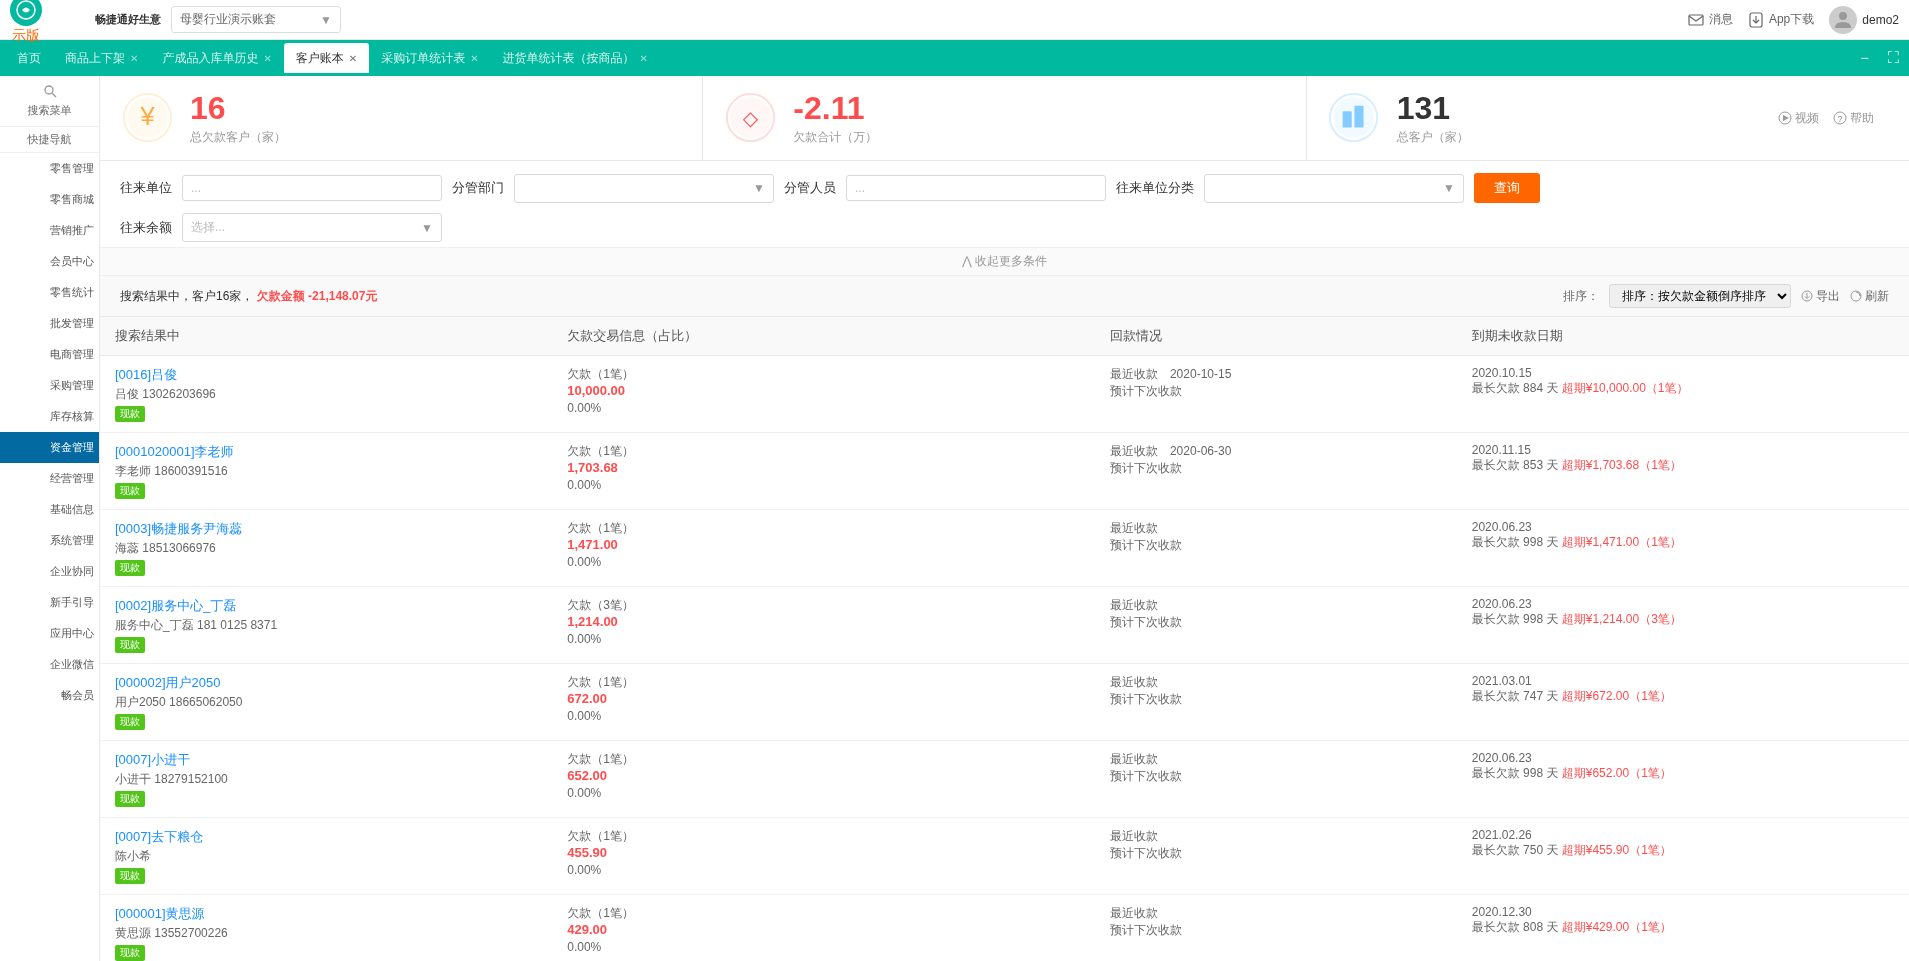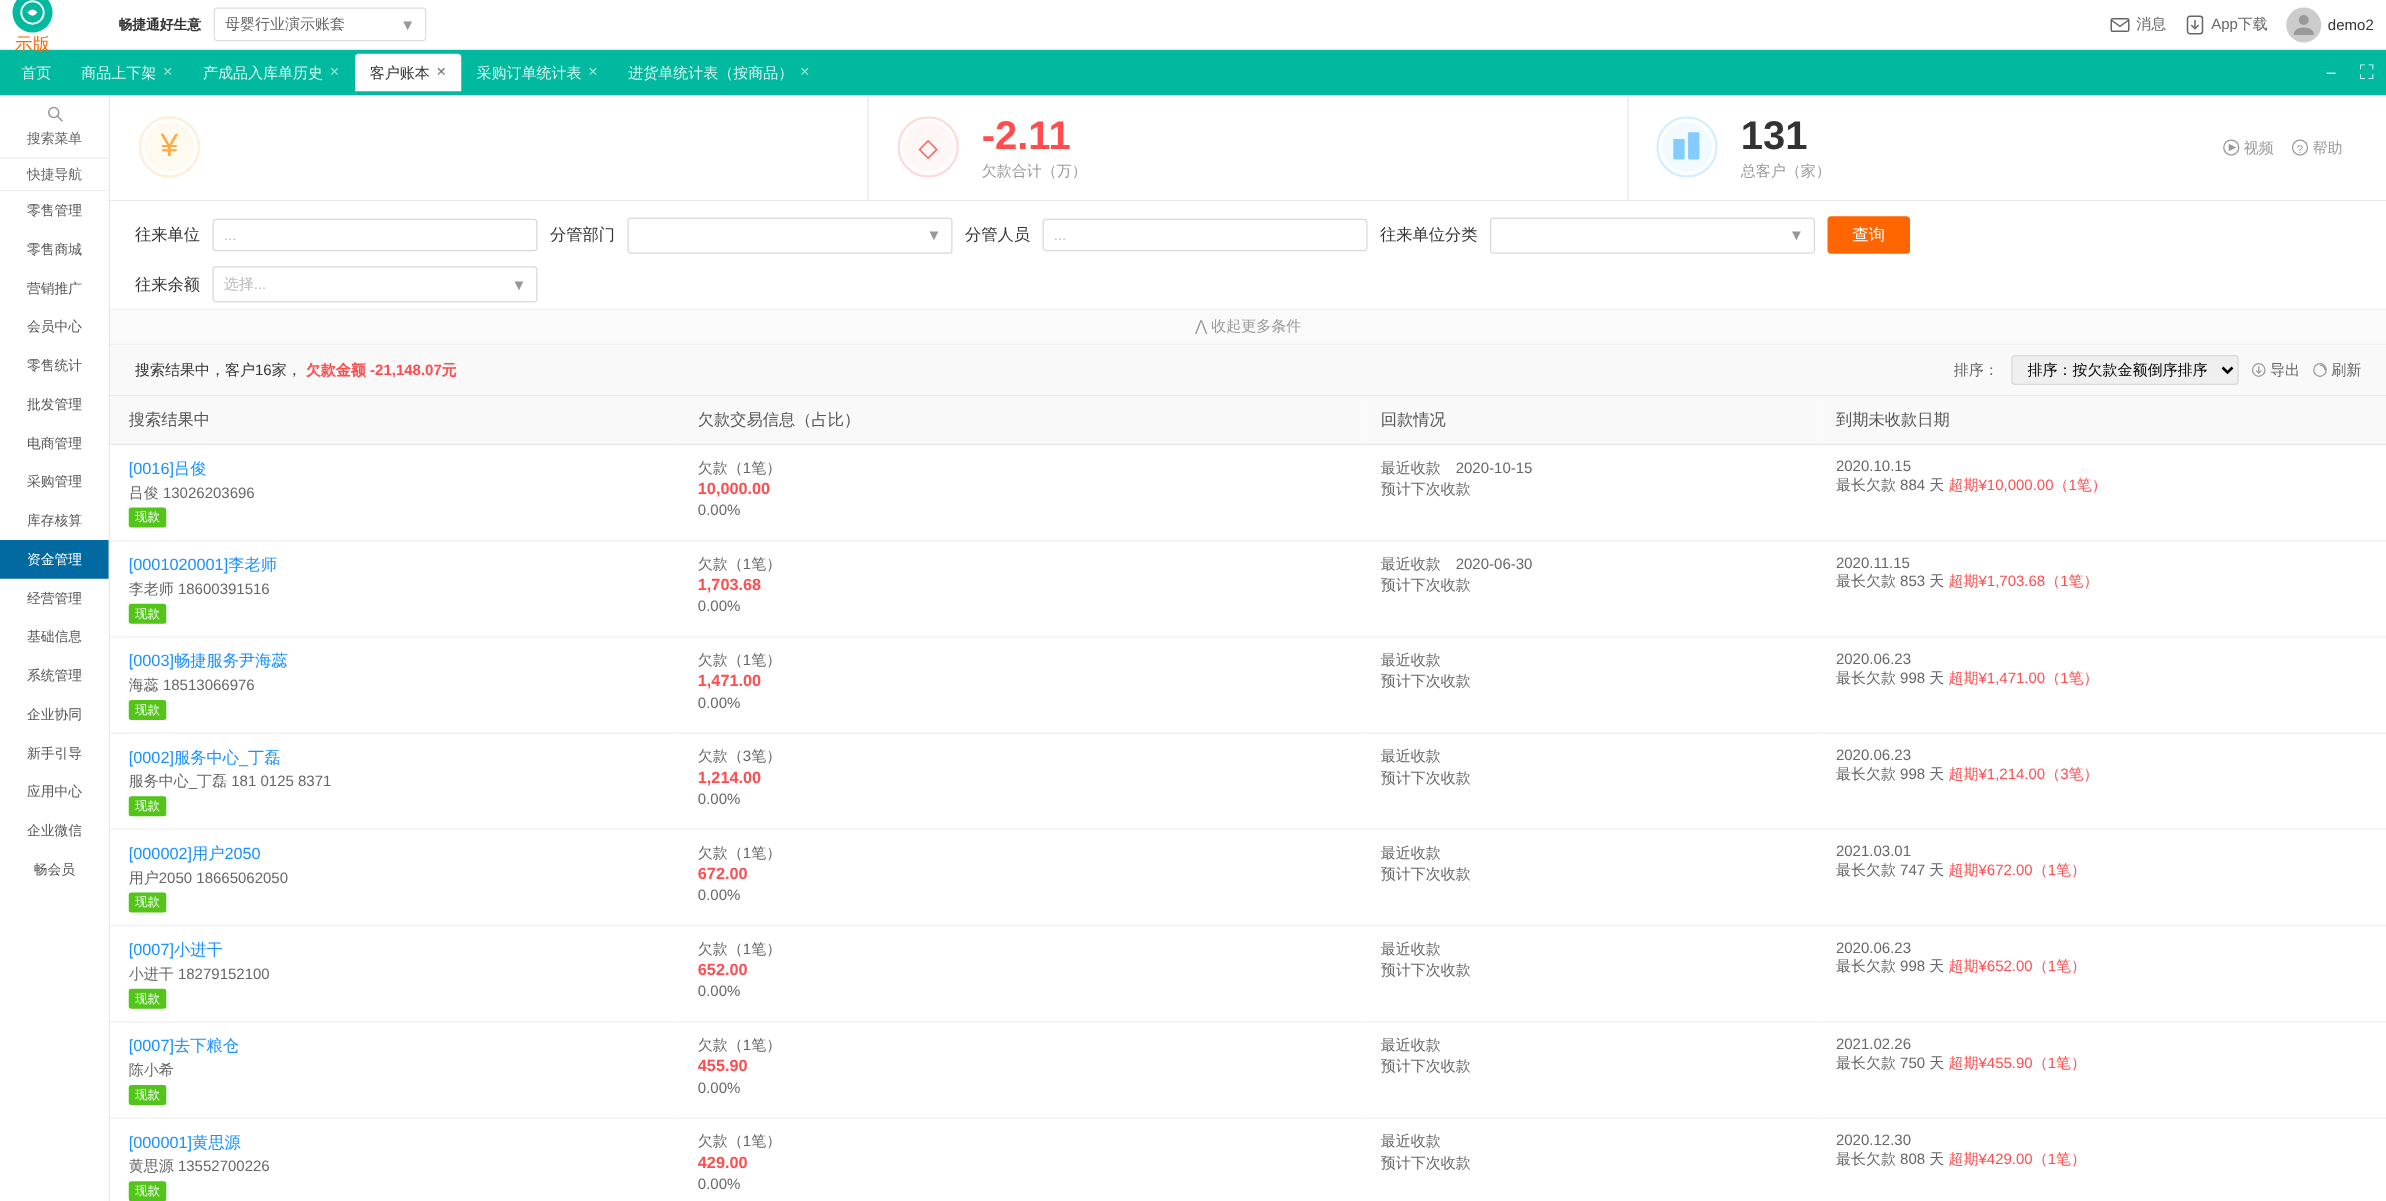--- a/index.html
+++ b/index.html
@@ -17,21 +17,21 @@
     .nav-tab { display: flex; align-items: center; gap: 5px; padding: 0 12px; height: 30px; font-size: 12px; color: rgba(255,255,255,0.85); cursor: pointer; border-radius: 3px 3px 0 0; white-space: nowrap; }
     .nav-tab.active { background: #fff; color: #333; }
     .nav-tab .close-x { font-size: 10px; opacity: 0.7; }
     .nav-tabs-right { margin-left: auto; display: flex; align-items: center; gap: 5px; }
     .nav-icon-btn { color: rgba(255,255,255,0.85); font-size: 16px; cursor: pointer; padding: 2px 5px; }
     
     
     .main-layout { display: flex; height: calc(100vh - 76px); }
     
     
-    .sidebar { width: 88px; background: #fff; border-right: 1px solid #e8e8e8; display: flex; flex-direction: column; overflow-y: auto; }
+    .sidebar { width: 100px; background: #fff; border-right: 1px solid #e8e8e8; display: flex; flex-direction: column; overflow-y: auto; }
     .sidebar-search { padding: 8px 5px; border-bottom: 1px solid #eee; text-align: center; font-size: 12px; color: #666; cursor: pointer; }
     .sidebar-nav { padding: 5px 0; border-bottom: 1px solid #eee; text-align: center; font-size: 12px; color: #666; cursor: pointer; }
     
     
     .content { flex: 1; overflow-y: auto; background: #fff; }
     
     
     .stats-row { display: flex; border-bottom: 1px solid #e8e8e8; height: 85px; }
     .stat-card { flex: 1; display: flex; align-items: center; padding: 15px 20px; border-right: 1px solid #e8e8e8; gap: 15px; }
     .stat-icon { width: 55px; height: 55px; display: flex; align-items: center; justify-content: center; }
@@ -73,21 +73,21 @@
     
     .debt-amount { color: #ff4d4f; font-size: 13px; font-weight: bold; cursor: pointer; }
     .debt-count { font-size: 12px; color: #666; }
     .debt-percent { font-size: 12px; color: #666; margin-top: 3px; }
     
     .repay-label { font-size: 12px; color: #666; }
     
     .overdue-date { font-size: 12px; color: #666; }
     .overdue-link { color: #ff4d4f; font-size: 12px; cursor: pointer; }
     .overdue-days { font-size: 12px; color: #666; }
-    .sidebar-menu-item { display: flex; flex-direction: column; align-items: center; padding: 8px 5px; cursor: pointer; font-size: 11px; color: #555; gap: 3px; }
+    .sidebar-menu-item { display: flex; flex-direction: column; align-items: flex-end; padding: 8px 5px; cursor: pointer; font-size: 11px; color: #555; gap: 3px; }
     .sidebar-menu-item.active { background: #0369a1; color: #fff; }
 
     .filter-row-2 { display: flex; gap: 10px; margin-bottom: 5px; align-items: center; }
   </style>
 </head>
 <body>
 
 <div class="top-bar">
   <div class="logo-area">
     <div style="display:flex;flex-direction:column;align-items:center">
@@ -236,20 +236,24 @@
   <div class="content">
 
     <div class="stats-row">
       <div class="stat-card">
         <div class="stat-icon">
           <svg width="55" height="55" viewBox="0 0 55 55">
             <circle cx="27" cy="27" r="26" fill="none" stroke="#ffd591" stroke-width="2" opacity="0.4"></circle>
             <circle cx="27" cy="27" r="22" fill="#fff7e6" opacity="0.6"></circle>
             <text x="27" y="35" text-anchor="middle" fill="#ffa940" font-size="28">¥</text>
           </svg>
+        </div>
+        <div class="stat-info">
+          <div class="stat-value red">16</div>
+          <div class="stat-label">总欠款客户（家）</div>
         </div>
       </div>
       <div class="stat-card">
         <div class="stat-icon">
           <svg width="55" height="55" viewBox="0 0 55 55">
             <circle cx="27" cy="27" r="26" fill="none" stroke="#ffa39e" stroke-width="2" opacity="0.4"></circle>
             <circle cx="27" cy="27" r="22" fill="#fff1f0" opacity="0.6"></circle>
             <text x="27" y="35" text-anchor="middle" fill="#ff4d4f" font-size="22">◇</text>
           </svg>
         </div>

